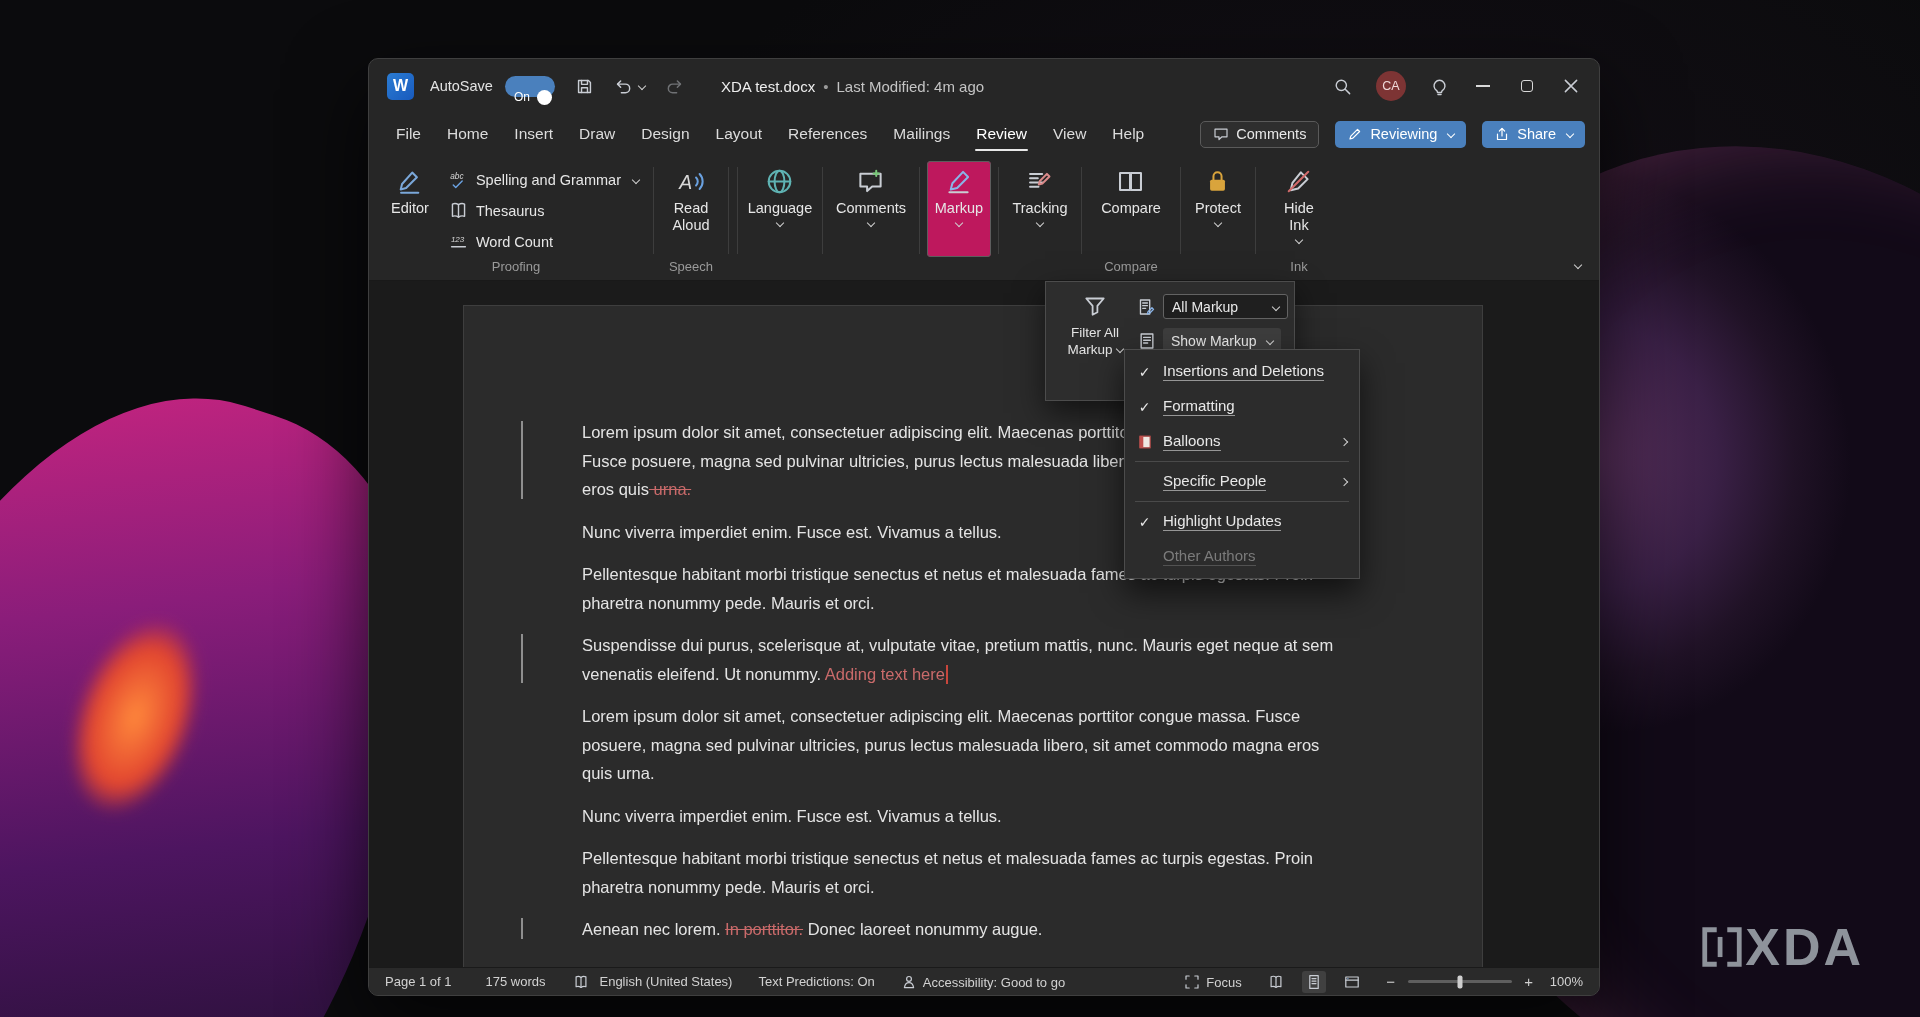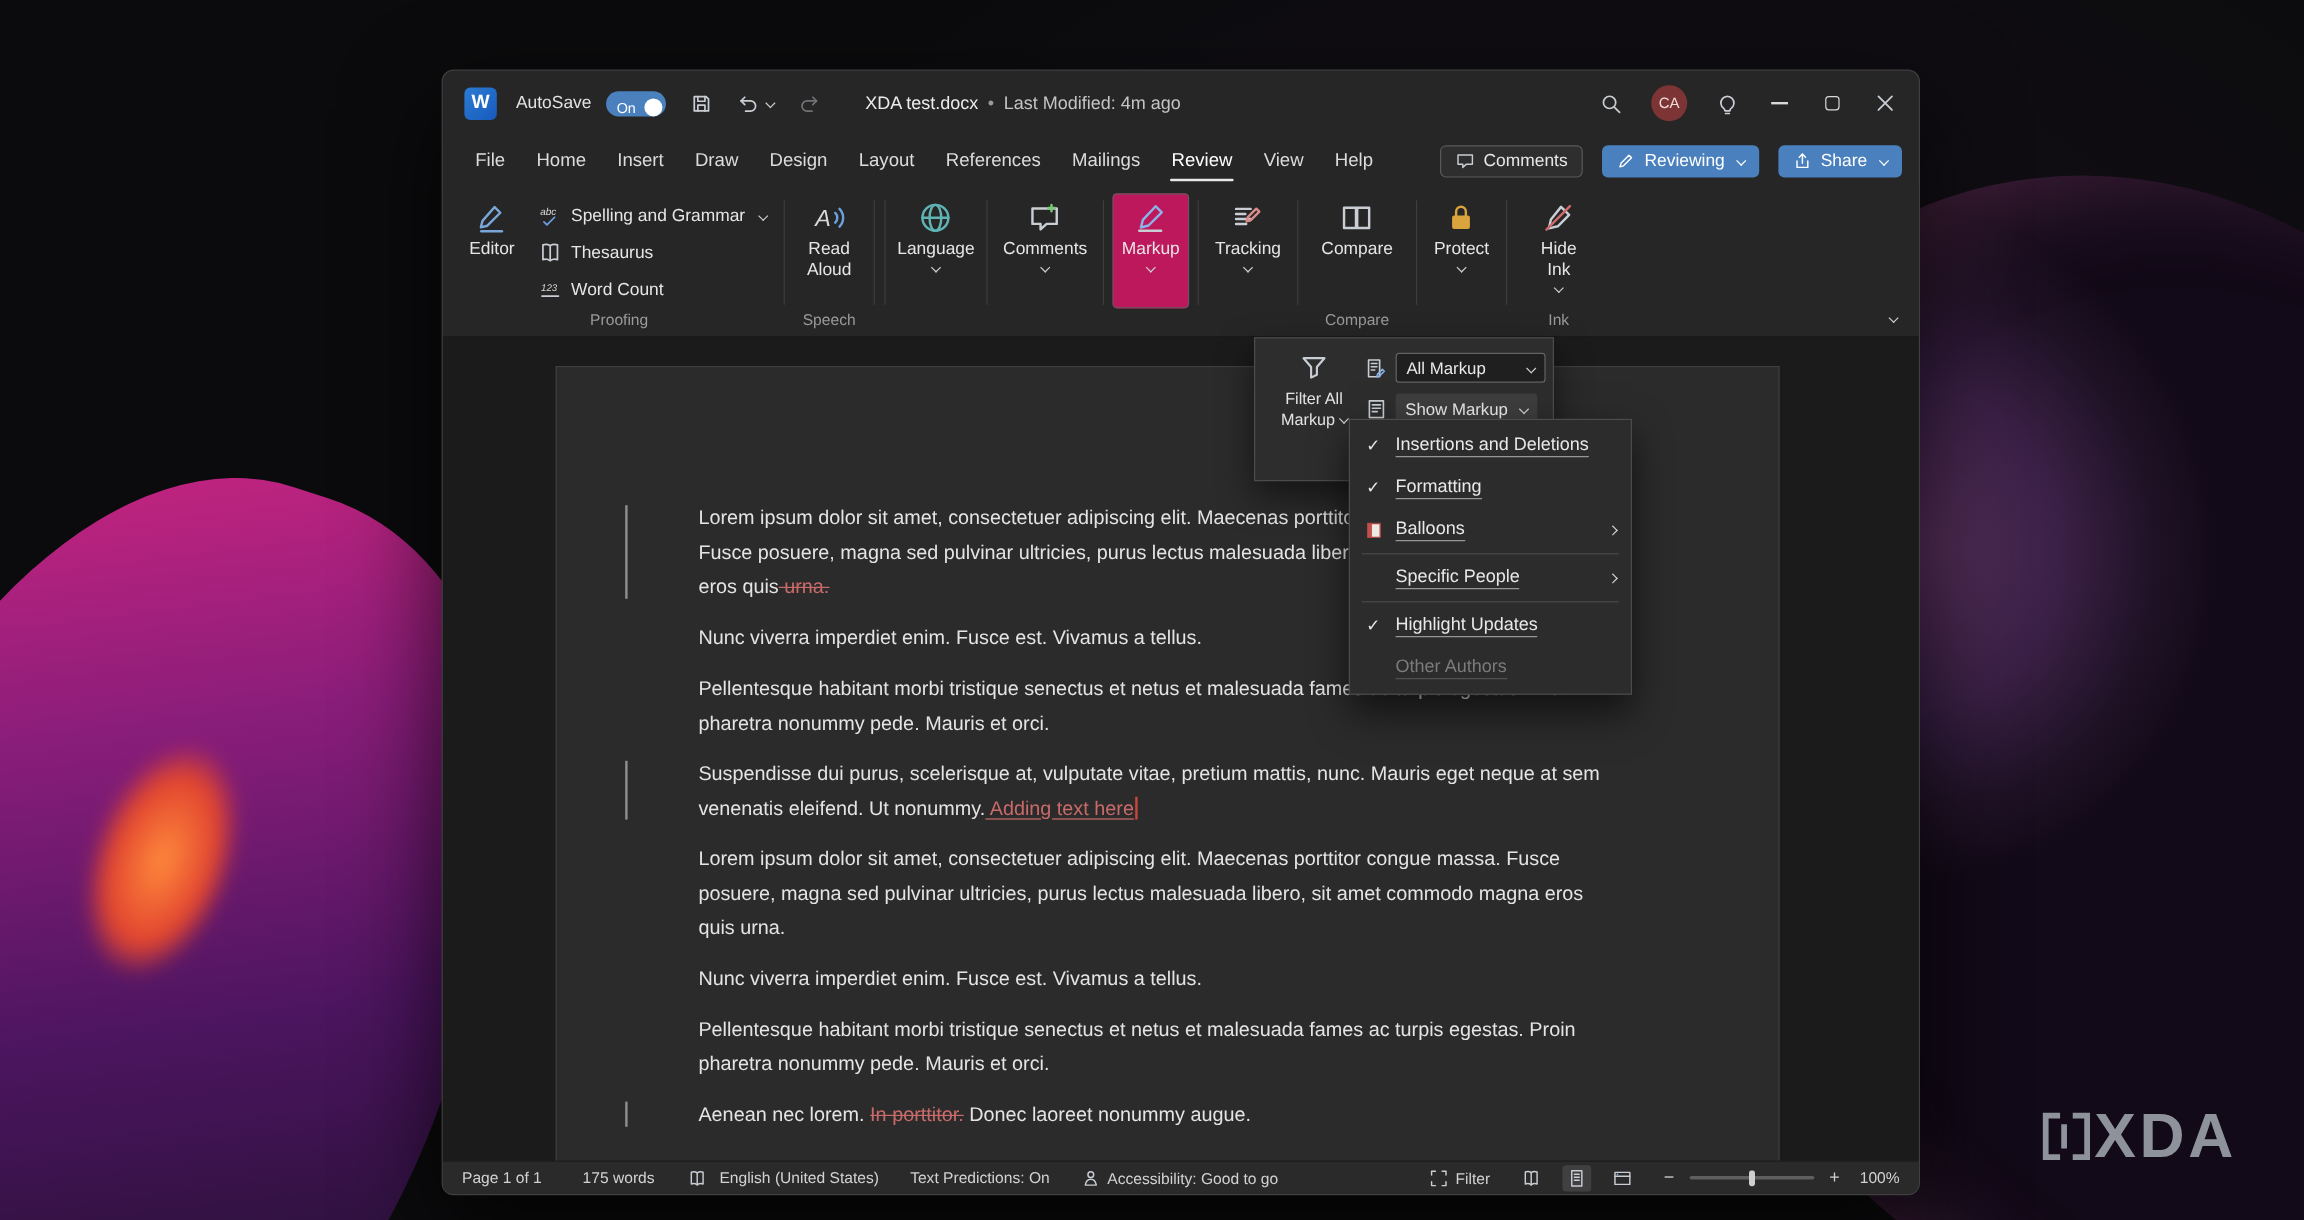--- a/index.html
+++ b/index.html
@@ -28,21 +28,21 @@
   .window{position:absolute;left:368px;top:58px;width:1232px;height:938px;background:#262626;
     border-radius:10px;border:1px solid #3f3f3f;box-shadow:0 30px 80px rgba(0,0,0,.7);
     display:flex;flex-direction:column;overflow:hidden}
 
   
   .titlebar{height:54px;flex:0 0 auto;display:flex;align-items:center;padding:0 18px;gap:12px;position:relative}
   .word-logo{width:27px;height:27px;border-radius:5px;background:linear-gradient(135deg,#2b7cd3,#185abd);
     color:#fff;font-weight:bold;font-size:16px;display:flex;align-items:center;justify-content:center}
   .autosave-label{font-size:14.5px;color:#e3e3e3;margin-left:4px}
   .toggle{width:50px;height:21px;border-radius:11px;background:var(--accent-blue,#4a80bd);
-    display:flex;align-items:flex-end;justify-content:space-between;padding:14px 3px 0 9px}
+    display:flex;align-items:flex-start;justify-content:space-between;padding:14px 3px 0 9px}
   .toggle .t-label{color:#fff;font-size:12px}
   .toggle .knob{width:15px;height:15px;border-radius:50%;background:#fff}
   .tb-icon{width:19px;height:19px;display:inline-flex}
   .tb-btn{display:flex;align-items:center;gap:2px;margin-left:8px}
   .dim{opacity:.45}
   .title-center{position:absolute;left:352px;top:0;height:100%;display:flex;align-items:center;gap:8px;font-size:15px}
   .title-center .doc{color:#ececec}
   .title-center .sep{color:#9a9a9a}
   .title-center .mod{color:#c4c4c4}
   .tb-right{margin-left:auto;display:flex;align-items:center;gap:24px}
@@ -113,21 +113,21 @@
   .mi.disabled .mi-label{border-bottom-color:rgba(255,255,255,.18)}
   .mi-fill{flex:1}
   .mk-sep{height:1px;background:#4a4a4a;margin:2px 10px}
 
   
   .docarea{flex:1;background:#1b1b1b;position:relative;overflow:hidden}
   .page{position:absolute;left:94px;top:24px;width:1020px;height:1400px;background:#2b2b2b;
     border:1px solid #3e3e3e;padding:112px 137px 0 118px}
   .para{position:relative;font-size:16.5px;line-height:28.5px;color:#e4e4e4;margin-bottom:14px}
   .para.changed::before{content:"";position:absolute;left:-61px;top:3px;bottom:5px;width:2px;background:#8f8f8f}
-  .ins{color:var(--track-change-red,#c96a6a);text-decoration:underline;text-underline-offset:3px}
+  .ins{color:var(--track-change-red,#c96a6a);text-underline-offset:3px}
   .del{color:var(--track-change-red,#c96a6a);text-decoration:line-through}
   .caret{display:inline-block;width:2px;height:19px;background:#c8463c;vertical-align:-4px;margin-left:1px}
 
   
   .statusbar{flex:0 0 auto;height:28px;background:#2a2a2a;border-top:1px solid #1a1a1a;display:flex;
     align-items:center;font-size:13px;color:#d2d2d2;padding:0 16px}
   .sb-item{display:flex;align-items:flex-end;gap:6px;white-space:nowrap}
   .sb-ico{width:16px;height:16px;display:inline-flex;flex:0 0 auto}
   .sb-views{display:flex;gap:14px;margin-left:22px;align-items:center}
   .sb-view{width:24px;height:22px;border-radius:3px;display:flex;align-items:center;justify-content:center}
@@ -497,21 +497,21 @@
           </span>
         <span>Accessibility: Good to go</span>
       </span>
       <span style="flex:1"></span>
       <span class="sb-item">
         <span class="sb-ico">
             <svg viewBox="0 0 16 16" width="100%" height="100%" fill="none" stroke="#c9cdd4" stroke-width="1.2" stroke-linecap="round" stroke-linejoin="round">
               <path d="M2 5.2V2h3.2M10.8 2H14v3.2M14 10.8V14h-3.2M5.2 14H2v-3.2"></path>
             </svg>
           </span>
-        <span>Filter</span>
+        <span>Focus</span>
       </span>
       <span class="sb-views">
         <span class="sb-view">
             <span class="sb-ico">
               <svg viewBox="0 0 16 16" width="100%" height="100%" fill="none" stroke="#c9cdd4" stroke-width="1.2" stroke-linecap="round" stroke-linejoin="round">
                 <path d="M8 3.2C6.5 2.1 4.6 2.1 3.1 2.7v10c1.5-.6 3.4-.5 4.9.7 1.5-1.2 3.4-1.3 4.9-.7v-10C11.4 2.1 9.5 2.1 8 3.2z"></path>
                 <path d="M8 3.2v10.2"></path>
               </svg>
             </span>
           </span>

